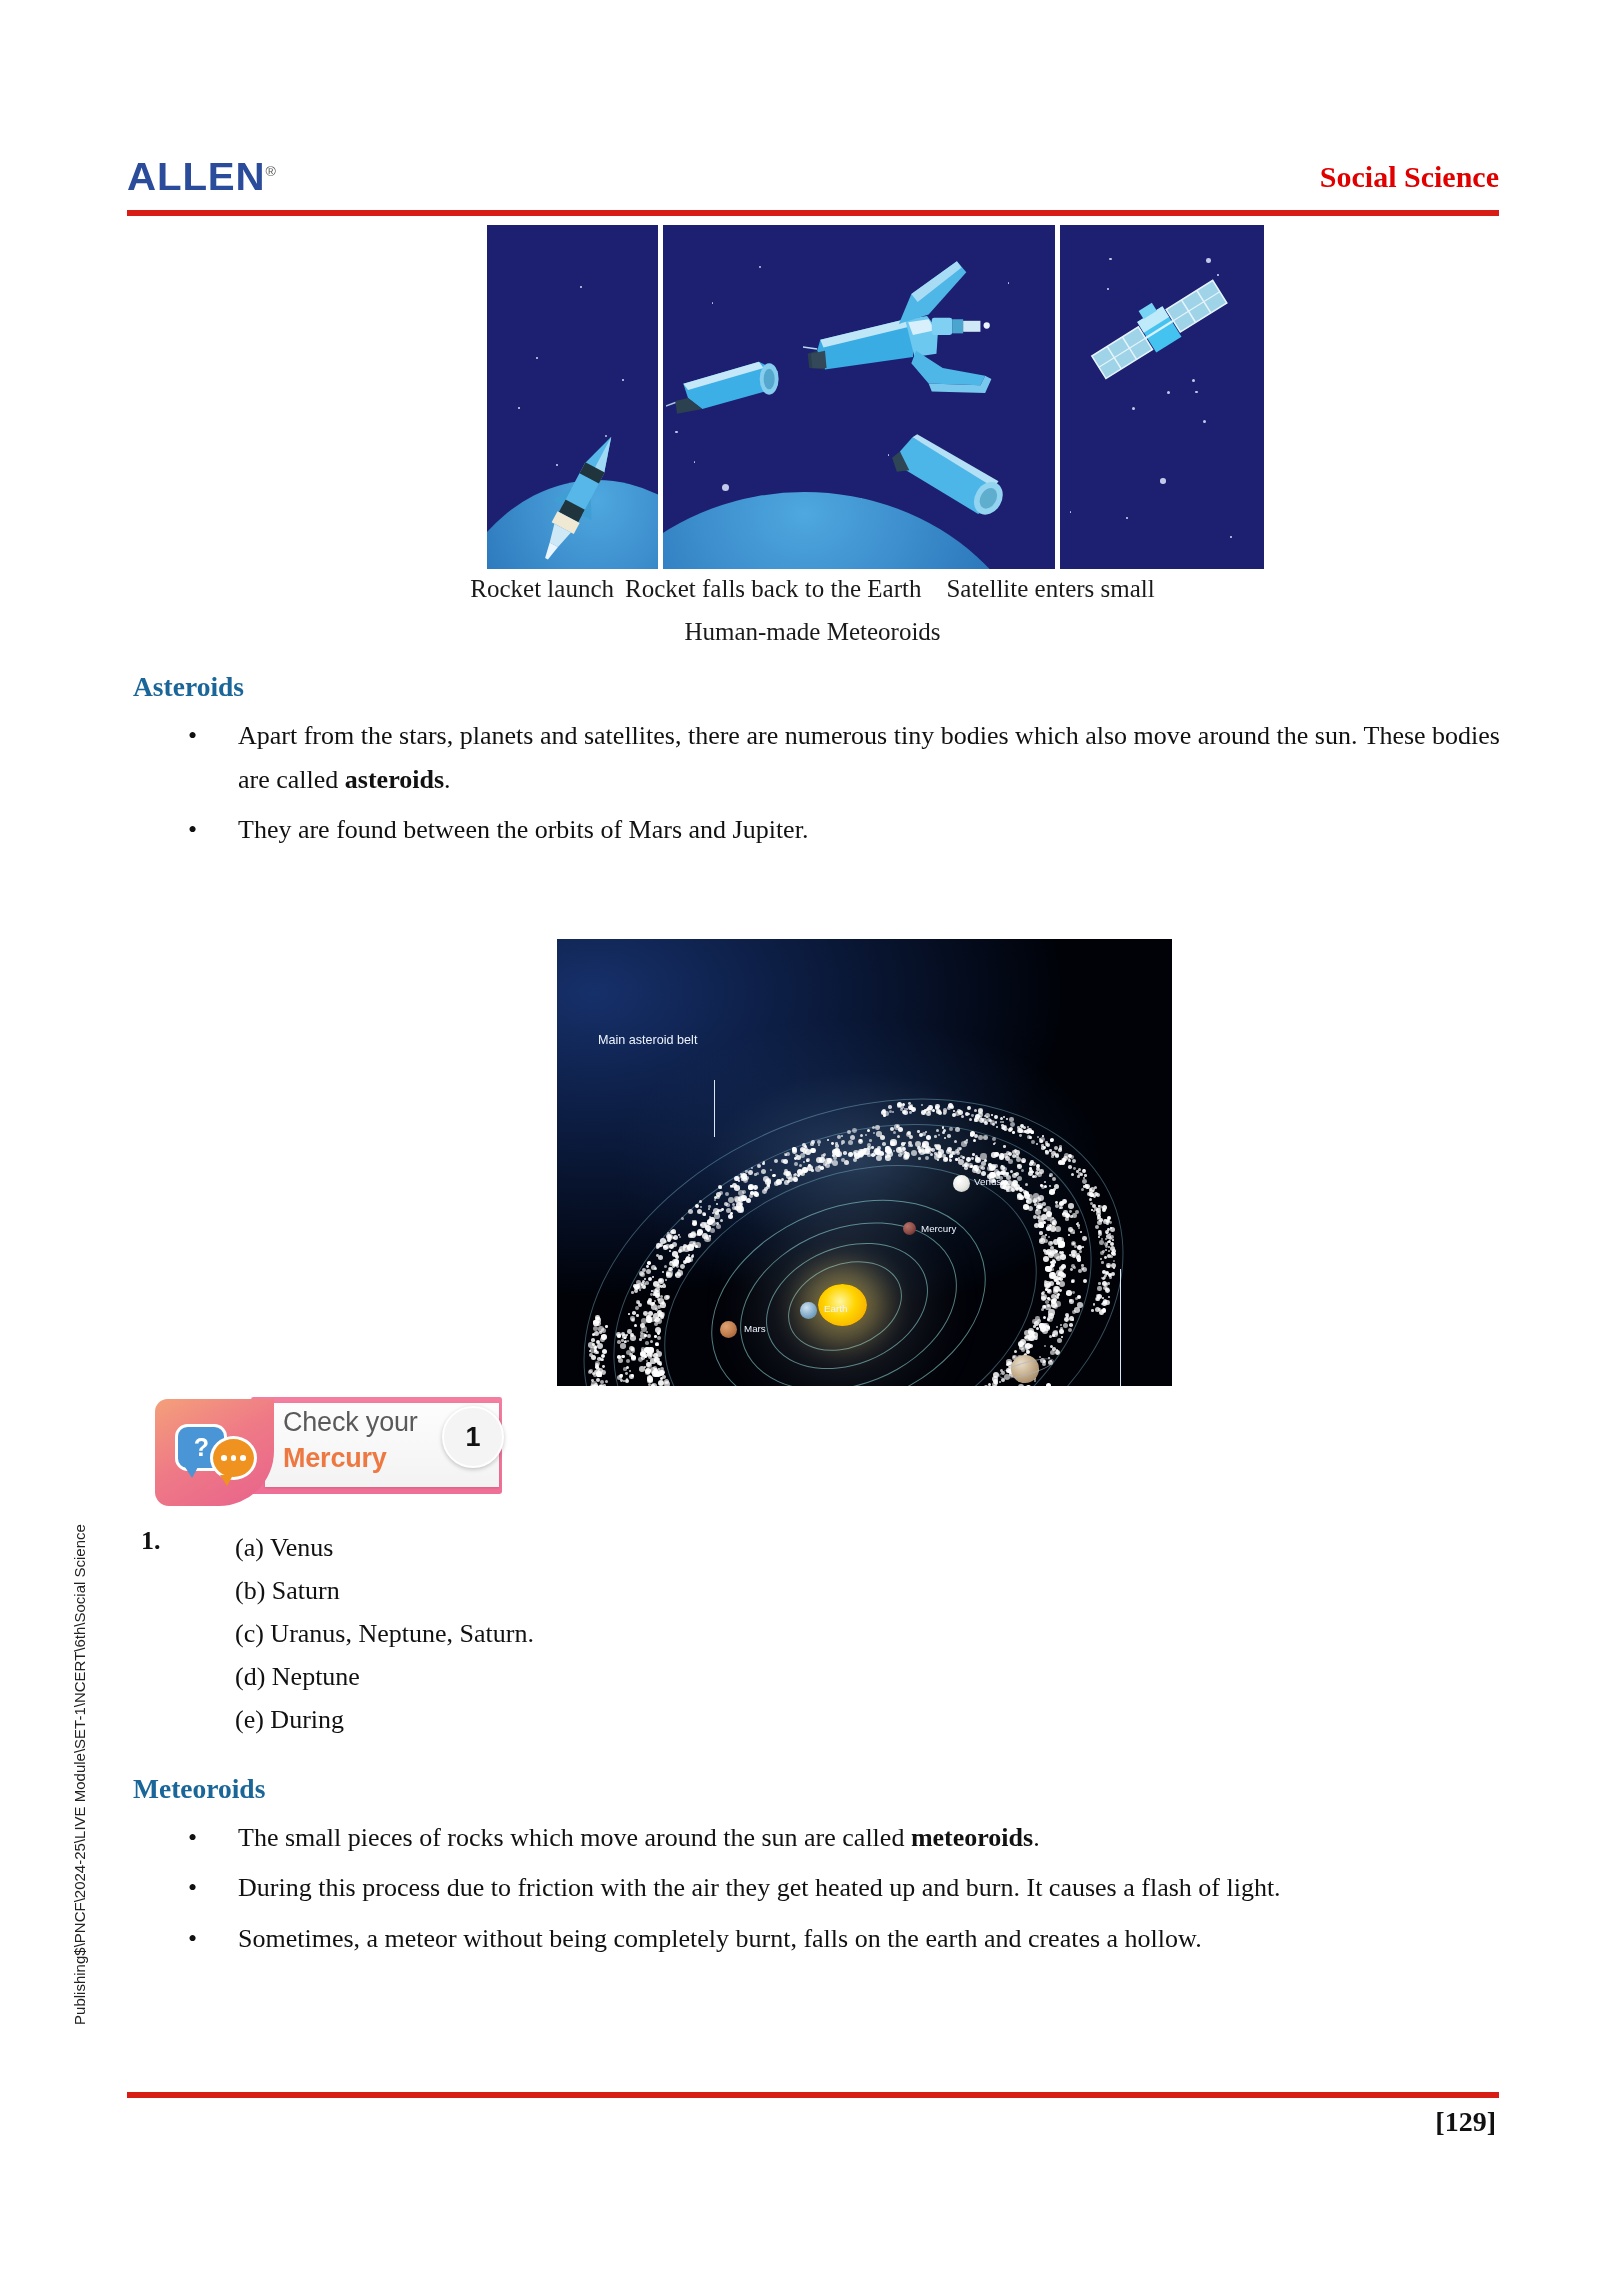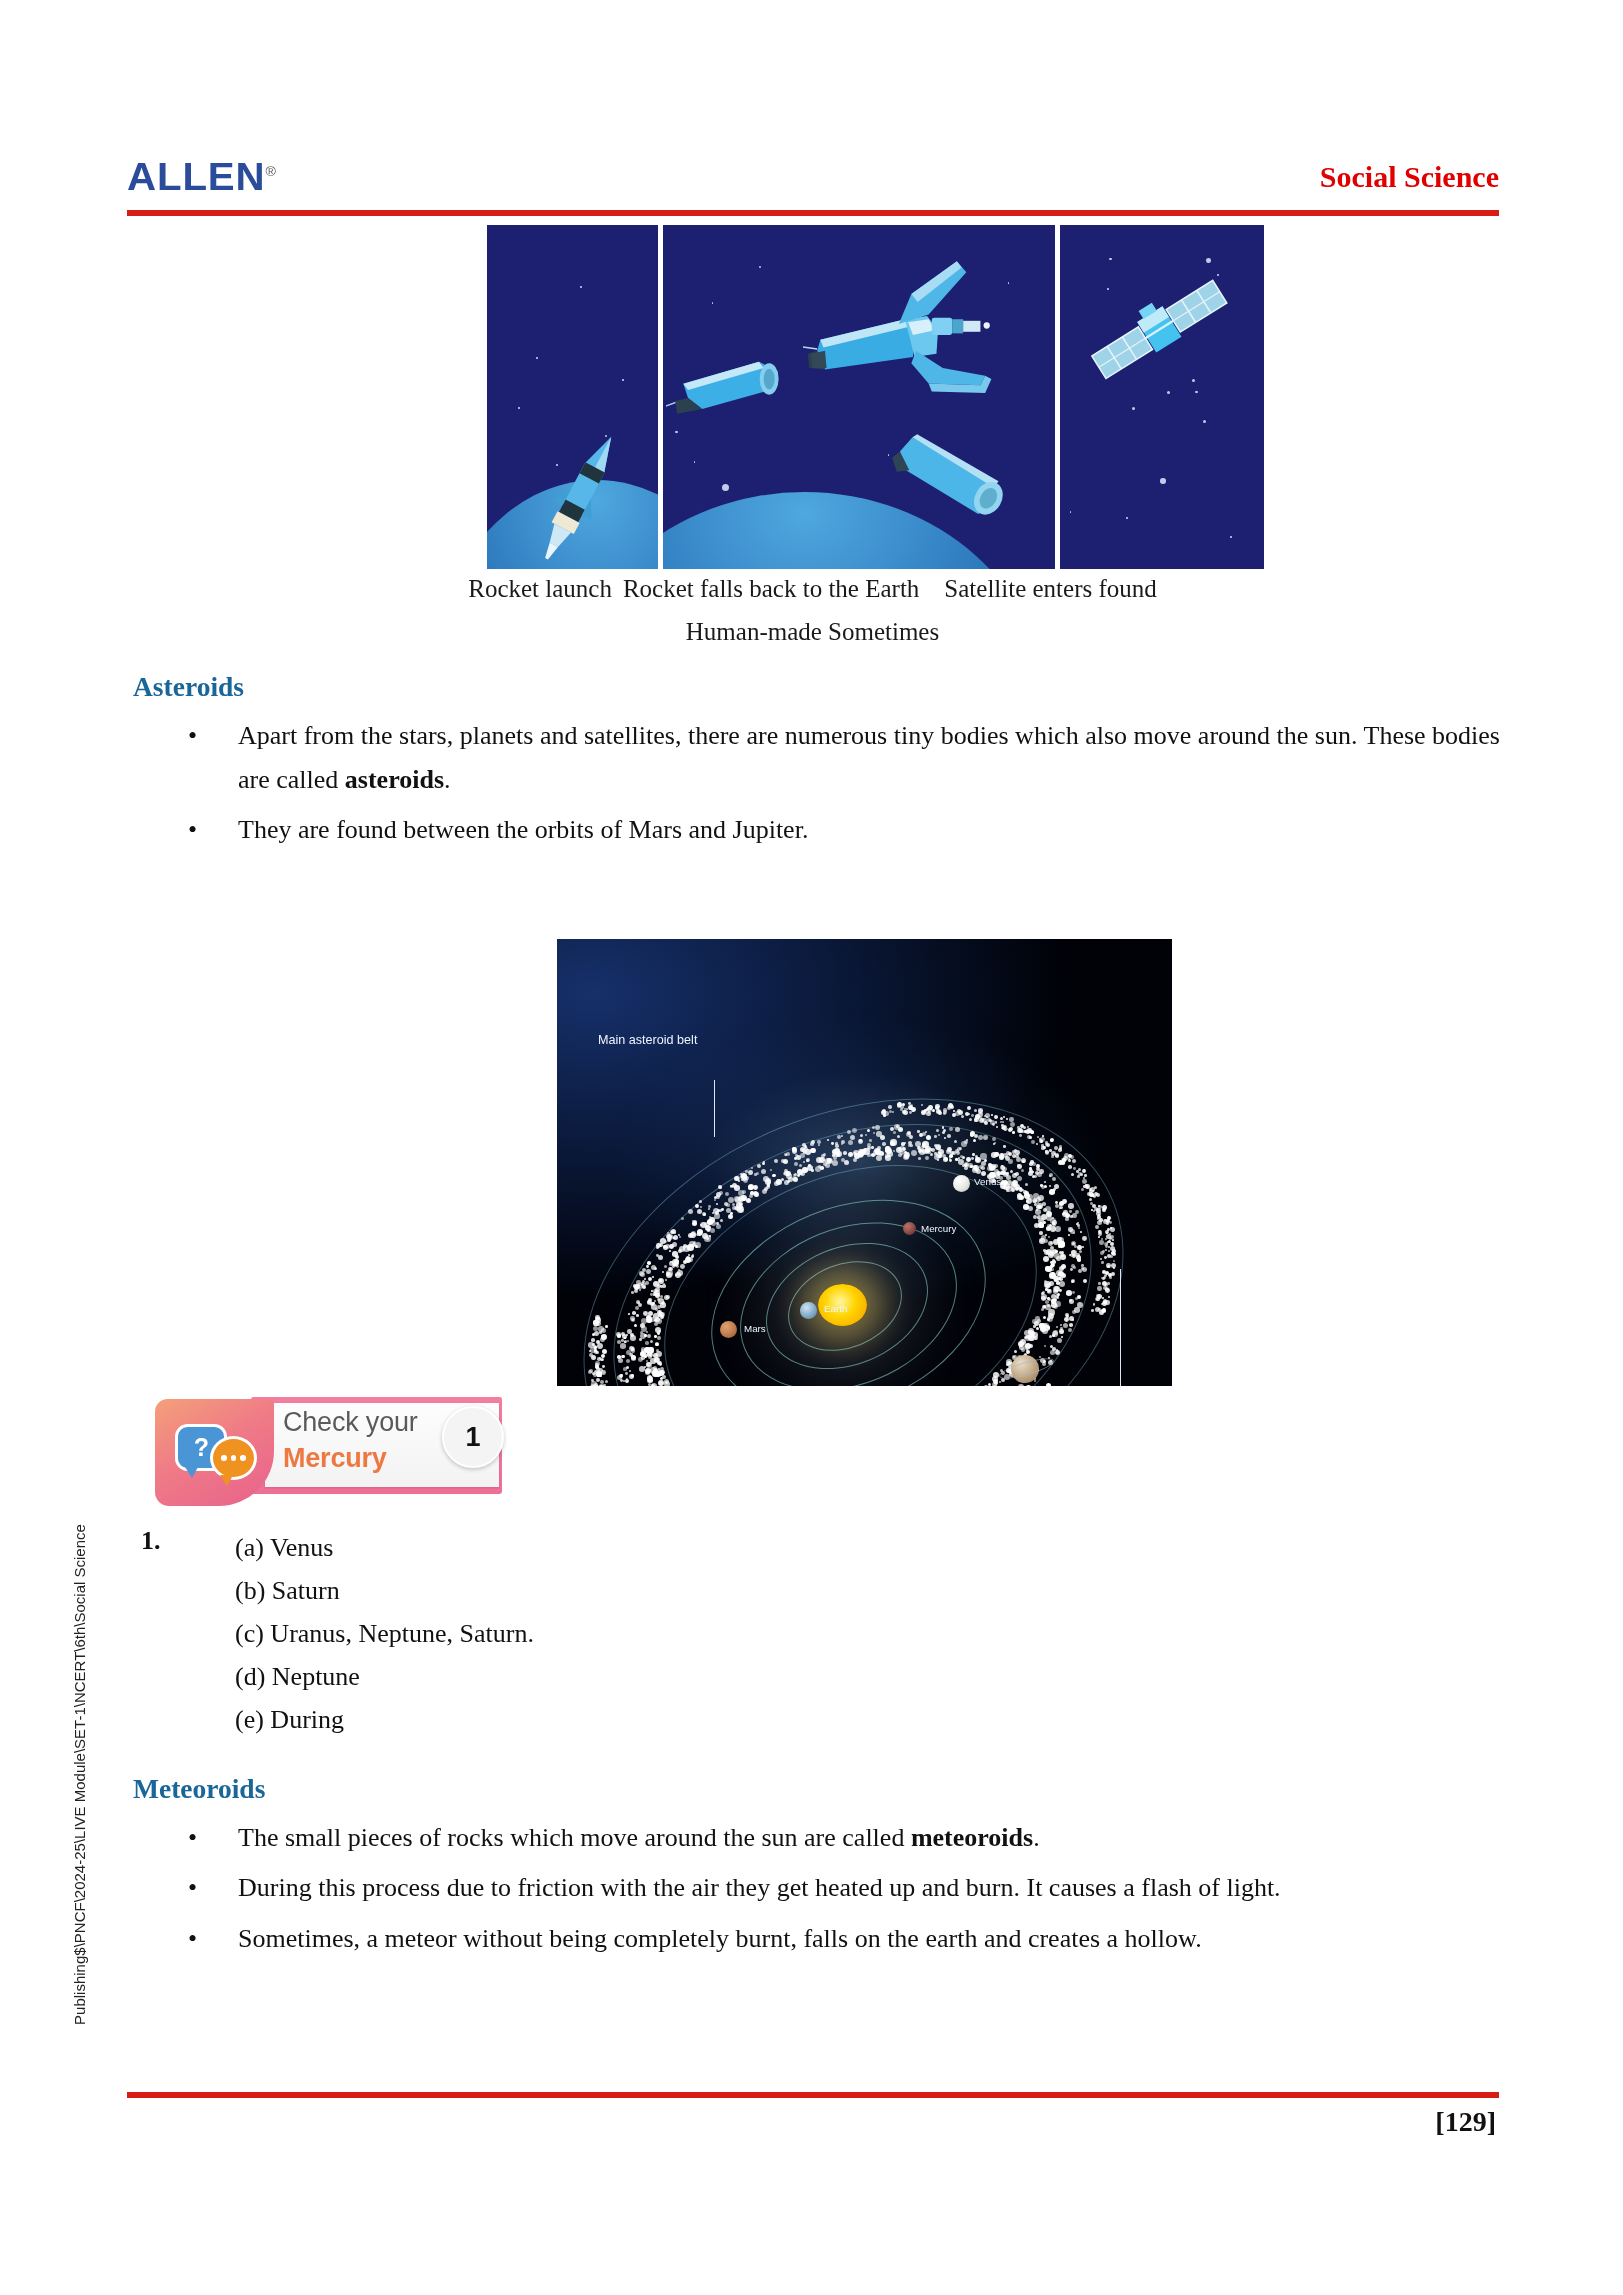--- a/index.html
+++ b/index.html
@@ -539,23 +539,23 @@
           <rect x="86" y="66" width="38" height="46" fill="#44c2f0"></rect>
           <rect x="86" y="66" width="38" height="16" fill="#bfeaf9"></rect>
           <rect x="95" y="55" width="20" height="12" fill="#76d3f4"></rect>
           <line x1="84" y1="89" x2="126" y2="89" stroke="#d8f1fb" stroke-width="3"></line>
         </g>
       </svg>
     </div>
   </div>
 
   <div class="caption-row">
-    <span>Rocket launch</span><span class="cap-gap-a"></span><span>Rocket falls back to the Earth</span><span class="cap-gap-b"></span><span>Satellite enters found</span>
+    <span>Rocket launch</span><span class="cap-gap-a"></span><span>Rocket falls back to the Earth</span><span class="cap-gap-b"></span><span>Satellite enters small</span>
   </div>
-  <div class="caption-sub">Human-made Sometimes</div>
+  <div class="caption-sub">Human-made Meteoroids</div>
 
   <div class="heading" id="h-asteroids">Asteroids</div>
   <div class="bullets" id="b-asteroids">
     <div class="bullet"><span>Apart from the stars, planets and satellites, there are numerous tiny bodies which also move around the sun. These bodies are called </span><b>asteroids</b><span>.</span></div>
     <div class="bullet nojust"><span>They are found between the orbits of Mars and Jupiter.</span></div>
   </div>
 
   <div class="belt-fig">
     <div class="belt-bg"></div>
 

